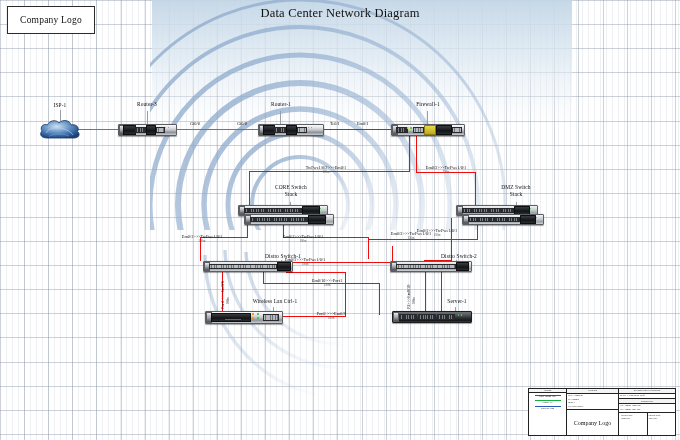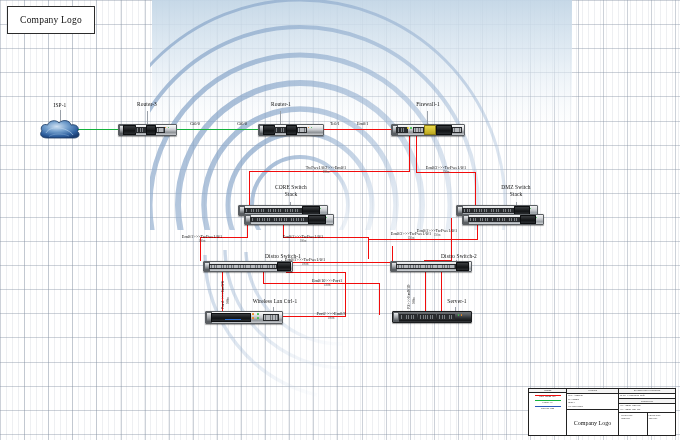--- a/index.html
+++ b/index.html
@@ -165,20 +165,21 @@
     </g>
     <g fill="none" stroke="url(#arcG)" stroke-width="3.4" opacity=".55">
       <path d="M225 250 a120 120 0 0 0 120 118"></path>
       <path d="M205 255 a145 145 0 0 0 112 140"></path>
       <path d="M246 252 a95 95 0 0 0 96 92"></path>
     </g>
   </svg>
 
   <div class="logo-box">Company Logo</div>
 
+  <div class="diagram-title">Data Center Network Diagram</div>
 
   <div class="link green h" style="left:78px;top:128.5px;width:40px;"></div>
 
   <div class="link green h" style="left:175px;top:128.5px;width:83px;"></div>
 
   <div class="link h" style="left:322px;top:128.5px;width:69px;"></div>
 
   <div class="link v" style="left:409px;top:133px;height:38px;"></div>
 
   <div class="link h" style="left:249px;top:170.5px;width:161px;"></div>

